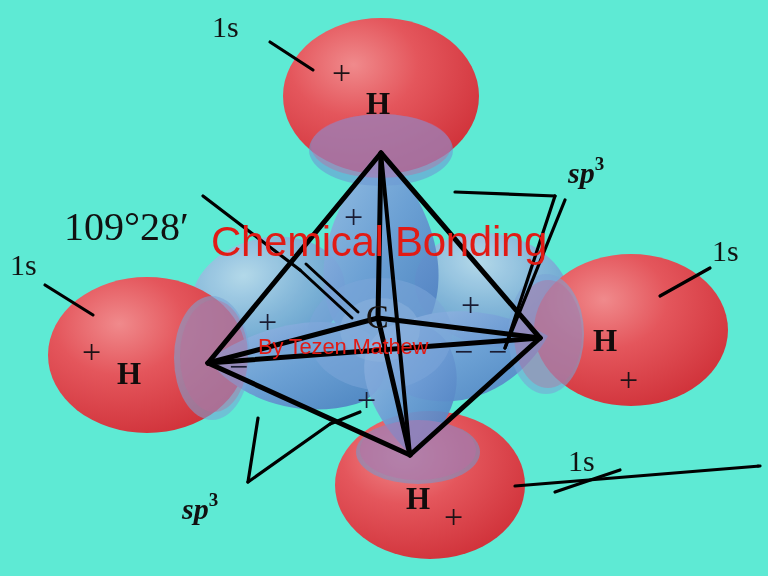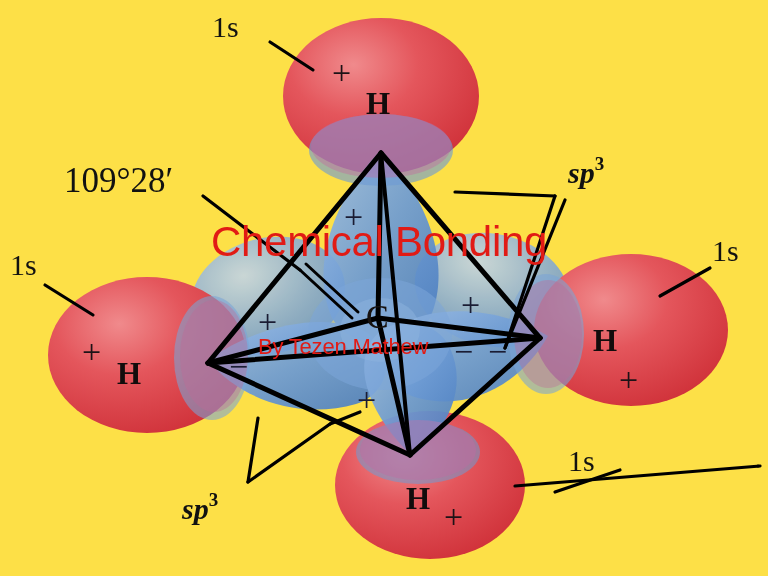--- a/index.html
+++ b/index.html
@@ -7,21 +7,21 @@
     padding: 0;
     background: #ffffff;
   }
   body {
     font-family: "Liberation Serif", serif;
   }
   #slide {
     position: relative;
     width: 768px;
     height: 576px;
-    background: #fde047;
+    background: #5eead4;
     overflow: hidden;
   }
   #figure-svg {
     position: absolute;
     left: 0; top: 0;
     width: 768px;
     height: 576px;
   }
   .label {
     position: absolute;
@@ -41,21 +41,22 @@
   }
   .label-sp3 .base { font-style: italic; }
   .label-sp3 .sup {
     font-style: normal;
     font-size: 19px;
     vertical-align: super;
     position: relative;
     top: -2px;
   }
   .label-angle {
-    font-size: 35px;
+    font-size: 40px;
+    margin-top: 44px;
   }
   .atom-label {
     position: absolute;
     font-family: "Liberation Serif", serif;
     font-weight: bold;
     color: #120c0c;
     font-size: 31px;
     line-height: 1;
     white-space: nowrap;
   }

